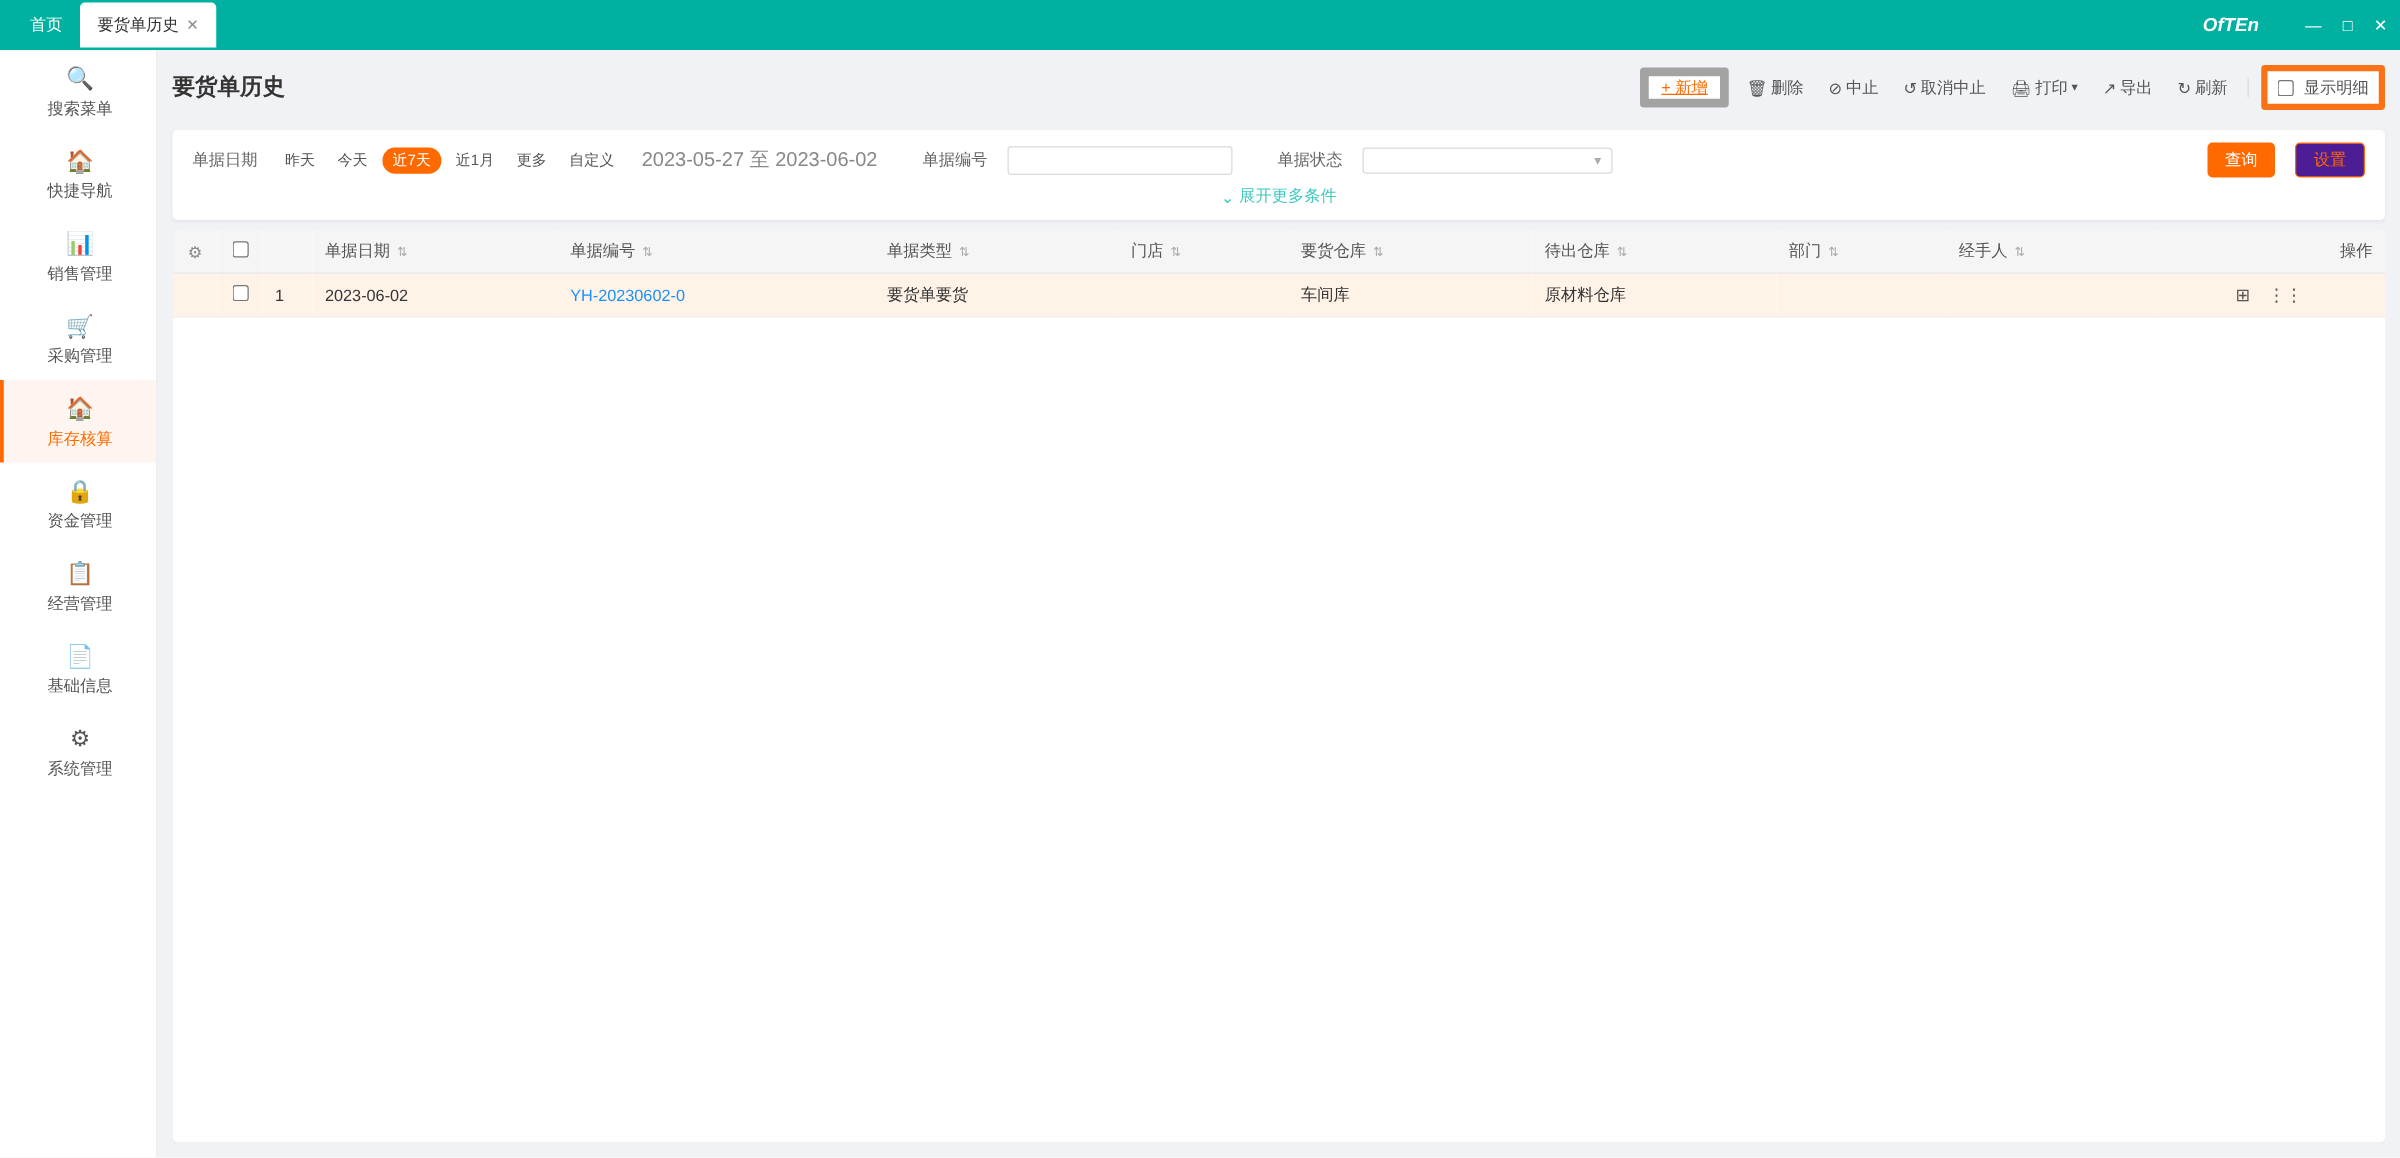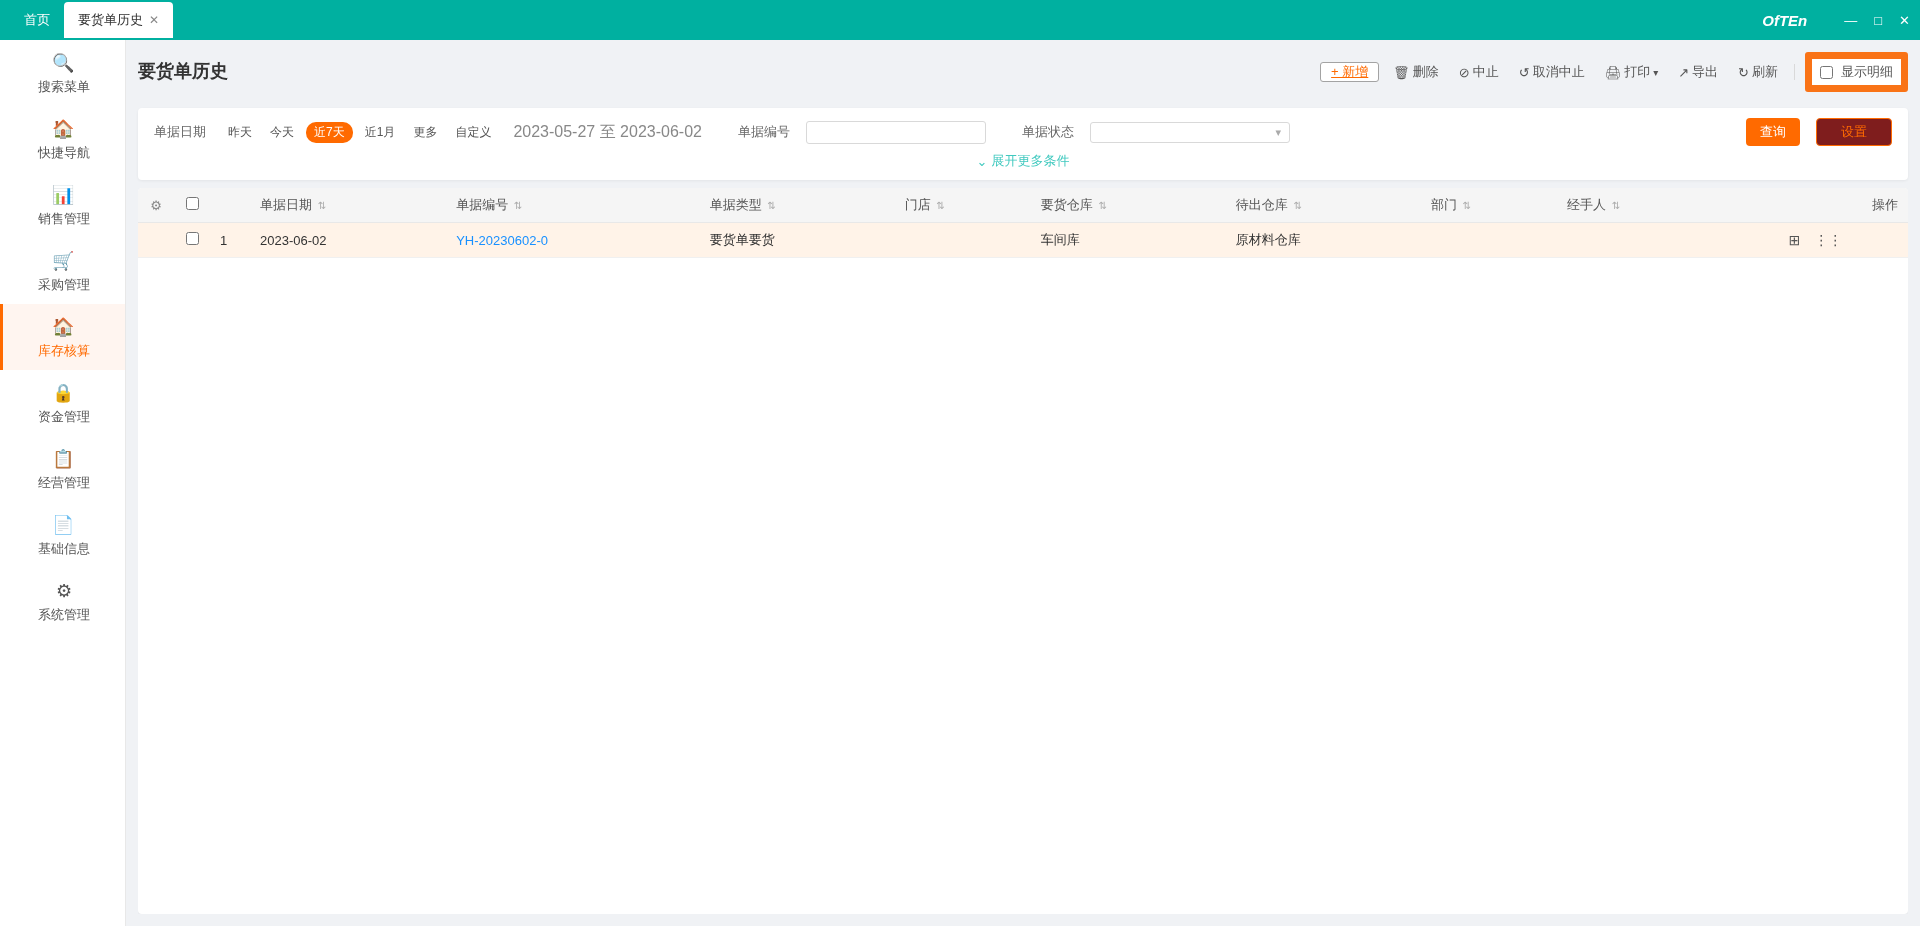--- a/index.html
+++ b/index.html
@@ -126,21 +126,21 @@
       border-radius: 4px;
       font-size: 13px;
     }
     .show-detail-btn {
       display: flex;
       align-items: center;
       gap: 4px;
       cursor: pointer;
       font-size: 13px;
       color: #555;
-      border: 7px solid #f97316;
+      border: 5px solid #f97316;
       padding: 4px 8px;
       border-radius: 3px;
       background: #fff;
     }
 
     
     .filter-area {
       background: #fff;
       border-radius: 4px;
       padding: 10px 16px;
@@ -390,21 +390,21 @@
       <span class="icon">⚙</span>
       <span>系统管理</span>
     </div>
   </div>
 
   <div class="content-area">
 
     <div style="display:flex;align-items:center;justify-content:space-between;margin-bottom:8px;">
       <h1 class="page-title">要货单历史</h1>
       <div class="toolbar">
-        <button class="toolbar-btn" style="color:#ff6a00;border:1px solid #a3a3a3;border-radius:3px;background:#fff;padding:0 10px;cursor:pointer;text-decoration:underline;">+ 新增</button>
+        <button class="toolbar-btn" style="color:#ff6a00;border:7px solid #a3a3a3;border-radius:3px;background:#fff;padding:0 10px;cursor:pointer;text-decoration:underline;">+ 新增</button>
         <button class="toolbar-btn" style="border:none;background:none;">
           <span>🗑</span>
           <span>删除</span>
         </button>
         <button class="toolbar-btn" style="border:none;background:none;">
           <span>⊘</span>
           <span>中止</span>
         </button>
         <button class="toolbar-btn" style="border:none;background:none;">
           <span>↺</span>
@@ -448,21 +448,21 @@
         <span class="filter-label" style="margin-left:20px;">单据编号</span>
         <input class="filter-input" type="text" value="" style="">
 
         <span class="filter-label" style="margin-left:20px;">单据状态</span>
         <div class="filter-select-wrapper">
           <span class="filter-select-inner"></span>
           <span style="color:#aaa;font-size:11px;">▾</span>
         </div>
 
         <button class="toolbar-btn primary" style="margin-left:auto;">查询</button>
-        <button class="toolbar-btn" style="border:1px solid #ff6a00;color:#ff6a00;border-radius:4px;background:#7f1d1d;padding:4px 24px;cursor:pointer;">设置</button>
+        <button class="toolbar-btn" style="border:1px solid #ff6a00;color:#ff6a00;border-radius:4px;background:#4c1d95;padding:4px 14px;cursor:pointer;">设置</button>
       </div>
       <div class="expand-more">
         <span>⌄</span>
         <span>展开更多条件</span>
       </div>
     </div>
 
     <div style="flex:1;display:flex;flex-direction:column;overflow:hidden;">
       <div class="table-container">
         <table>

